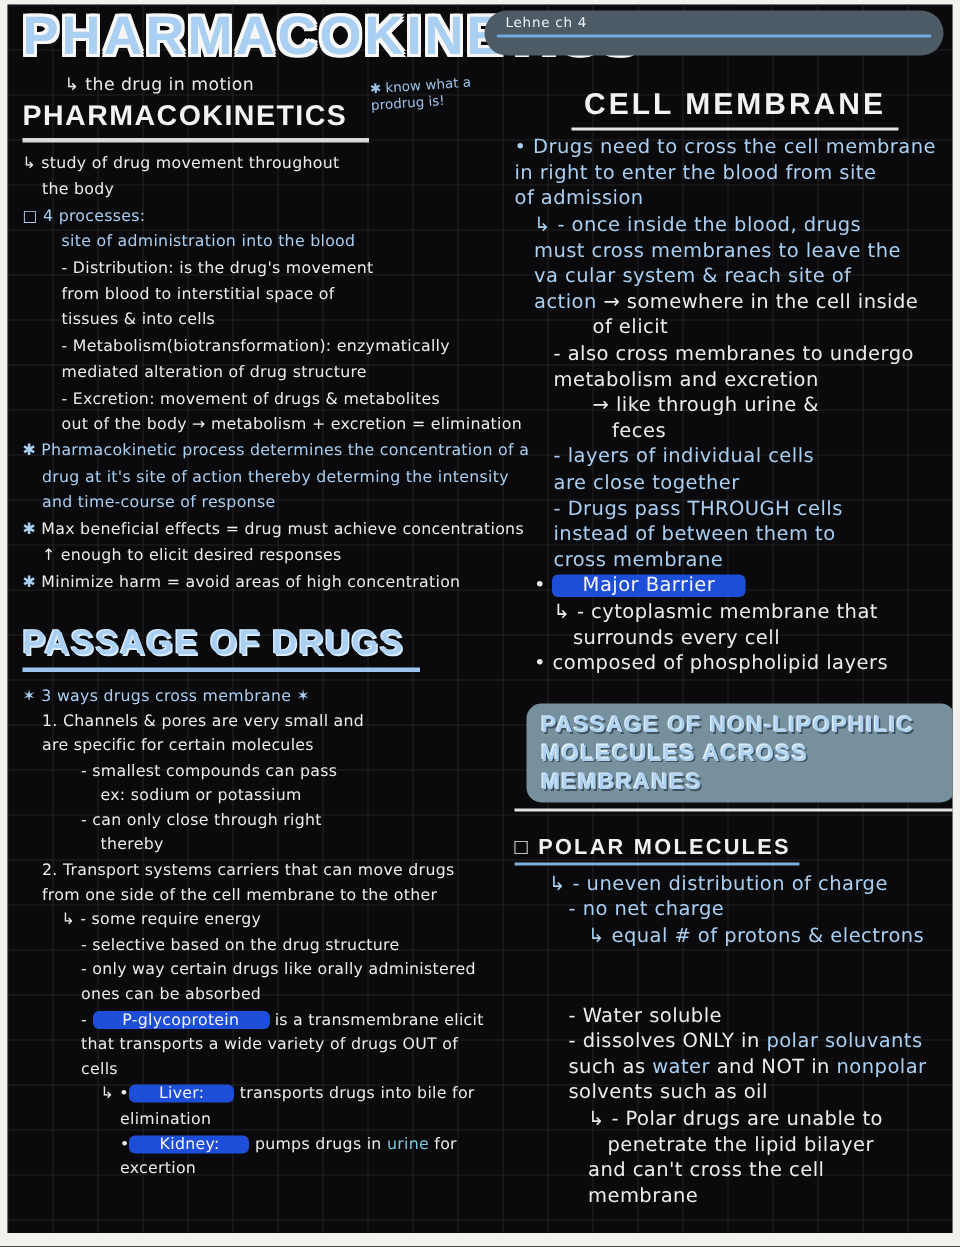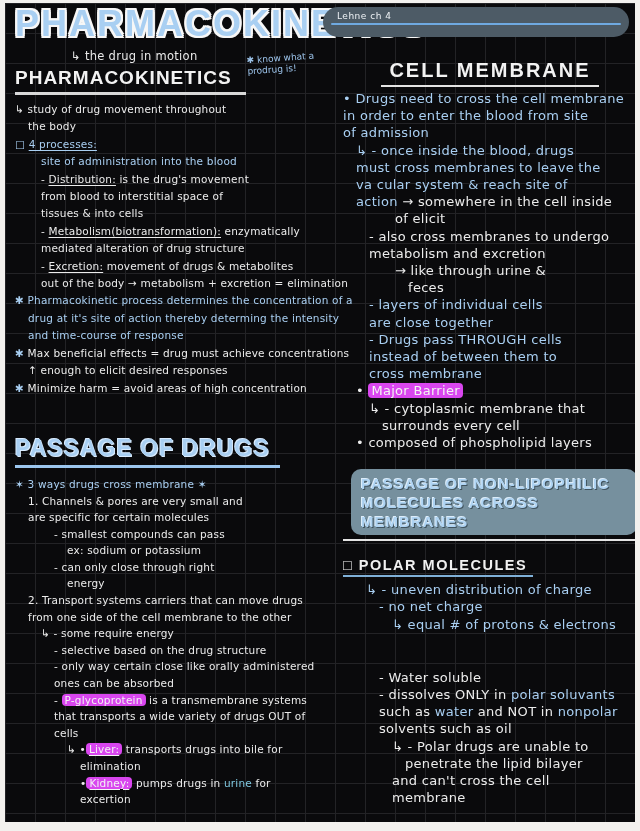--- a/index.html
+++ b/index.html
@@ -28,21 +28,21 @@
     font-family:"Liberation Sans", sans-serif;
     font-weight:bold; font-size:36px; letter-spacing:2px;
     color:#a9cff2;
     text-shadow:
       -2px -2px 0 #f7f7f7, 2px -2px 0 #f7f7f7,
       -2px 2px 0 #f7f7f7, 2px 2px 0 #f7f7f7,
       0 -2px 0 #f7f7f7, 0 2px 0 #f7f7f7,
       -2px 0 0 #f7f7f7, 2px 0 0 #f7f7f7;
   }
   .title-sub {
-    position:absolute; left:66px; top:46px;
+    position:absolute; left:38px; top:46px;
     color:#e9e9e9; font-size:11.5px; letter-spacing:0.3px;
   }
   .chapter-pill {
     position:absolute; left:318px; top:4px; width:306px; height:30px;
     background:#4d5b66; border-radius:16px;
   }
   .chapter-pill .pill-text {
     position:absolute; left:14px; top:4px;
     color:#eef2f5; font-size:9px; letter-spacing:0.5px;
   }
@@ -59,22 +59,22 @@
   .col-left  { position:absolute; left:10px;  top:64px; width:324px; }
   .col-right { position:absolute; left:338px; top:56px; width:294px; }
   .note-line { white-space:nowrap; }
   .col-left .note-line  { font-size:10.5px; line-height:17.4px; letter-spacing:0.2px; }
   #sec-passage .note-line { line-height:16.6px; }
   .col-right .note-line { font-size:13px; line-height:17.2px; letter-spacing:0.3px; }
   
   .st-w { color:#ececec; }
   .st-b { color:#a9cff2; }
   .st-t { color:#7fc8e0; }
-  .st-u { text-decoration:underline; text-underline-offset:2px; }
-  .st-hl { background:#d946ef; border-radius:4px; padding:0 3px; color:#f3f3f3; }
+  .st-u { text-underline-offset:2px; }
+  .st-hl { background:#1d4ed8; border-radius:4px; padding:0 20px; color:#f3f3f3; }
   
   .h-white {
     display:inline-block;
     font-family:"Liberation Sans", sans-serif;
     font-weight:bold; font-size:19px; letter-spacing:1px;
     color:#f2f2f2;
     border-bottom:3px solid #d9d9d9; padding:0 14px 3px 0; margin-bottom:6px;
   }
   .h-blue {
     display:inline-block;
@@ -100,21 +100,21 @@
     color:#aed3f2;
     text-shadow:-1px -1px 0 #dcecf9, 1px 1px 0 #40535e;
   }
   .h-polar {
     display:inline-block; margin-top:12px; margin-bottom:4px;
     font-family:"Liberation Sans", sans-serif;
     font-weight:bold; font-size:14.5px; letter-spacing:1.5px;
     color:#f0f0f0;
     border-bottom:2.5px solid #7fb0d8; padding:0 6px 2px 0;
   }
-  #sec-passage { margin-top:38px; }
+  #sec-passage { margin-top:18px; }
   .sec-polar-body { margin-left:10px; }
 </style>
 </head>
 <body>
 
 <div id="page">
   <div id="grid"></div>
 
   <div class="page-title">PHARMACOKINETICS</div>
 
@@ -152,46 +152,46 @@
     </div>
     <div id="sec-passage">
       <div class="h-blue">PASSAGE OF DRUGS</div>
       <div>
           <div class="note-line" style="padding-left: 0px;"><span class="st-b">✶ 3 ways drugs cross membrane ✶</span></div>
           <div class="note-line" style="padding-left: 13px;"><span class="st-w">1. Channels &amp; pores are very small and</span></div>
           <div class="note-line" style="padding-left: 13px;"><span class="st-w">are  specific for certain molecules</span></div>
           <div class="note-line" style="padding-left: 39px;"><span class="st-w">- smallest compounds can pass</span></div>
           <div class="note-line" style="padding-left: 52px;"><span class="st-w">ex: sodium or potassium</span></div>
           <div class="note-line" style="padding-left: 39px;"><span class="st-w">- can only close through right</span></div>
-          <div class="note-line" style="padding-left: 52px;"><span class="st-w">energy</span></div>
+          <div class="note-line" style="padding-left: 52px;"><span class="st-w">thereby</span></div>
           <div class="note-line" style="padding-left: 13px;"><span class="st-w">2. Transport systems carriers that can move drugs</span></div>
           <div class="note-line" style="padding-left: 13px;"><span class="st-w">from one side of the cell membrane to the other</span></div>
           <div class="note-line" style="padding-left: 26px;"><span class="st-w">↳ - some require energy</span></div>
           <div class="note-line" style="padding-left: 39px;"><span class="st-w">- selective based on the drug structure</span></div>
-          <div class="note-line" style="padding-left: 39px;"><span class="st-w">- only way certain close like orally administered</span></div>
+          <div class="note-line" style="padding-left: 39px;"><span class="st-w">- only way certain drugs like orally administered</span></div>
           <div class="note-line" style="padding-left: 39px;"><span class="st-w">ones can be absorbed</span></div>
-          <div class="note-line" style="padding-left: 39px;"><span class="st-w">- </span><span class="st-hl">P-glycoprotein</span><span class="st-w"> is a transmembrane systems</span></div>
+          <div class="note-line" style="padding-left: 39px;"><span class="st-w">- </span><span class="st-hl">P-glycoprotein</span><span class="st-w"> is a transmembrane elicit</span></div>
           <div class="note-line" style="padding-left: 39px;"><span class="st-w">that transports a wide variety of drugs OUT of</span></div>
           <div class="note-line" style="padding-left: 39px;"><span class="st-w">cells</span></div>
           <div class="note-line" style="padding-left: 52px;"><span class="st-w">↳ •</span><span class="st-hl st-u">Liver:</span><span class="st-w"> transports drugs into bile for</span></div>
           <div class="note-line" style="padding-left: 65px;"><span class="st-w">elimination</span></div>
           <div class="note-line" style="padding-left: 65px;"><span class="st-w">•</span><span class="st-hl st-u">Kidney:</span><span class="st-w"> pumps drugs in </span><span class="st-t">urine</span><span class="st-w"> for</span></div>
           <div class="note-line" style="padding-left: 65px;"><span class="st-w">excertion</span></div>
         </div>
     </div>
   </div>
 
   <div class="col-right">
     <div>
       <div class="h-cell">
         <span>CELL MEMBRANE</span>
       </div>
       <div>
           <div class="note-line" style="padding-left: 0px;"><span class="st-b">• Drugs need to cross the cell membrane</span></div>
-          <div class="note-line" style="padding-left: 0px;"><span class="st-b">in order to enter the blood from site</span></div>
+          <div class="note-line" style="padding-left: 0px;"><span class="st-b">in right to enter the blood from site</span></div>
           <div class="note-line" style="padding-left: 0px;"><span class="st-b">of admission</span></div>
           <div class="note-line" style="padding-left: 13px;"><span class="st-b">↳ - once inside the blood, drugs</span></div>
           <div class="note-line" style="padding-left: 13px;"><span class="st-b">must cross membranes to leave the</span></div>
           <div class="note-line" style="padding-left: 13px;"><span class="st-b">va cular system &amp; reach site of</span></div>
           <div class="note-line" style="padding-left: 13px;"><span class="st-b">action</span><span class="st-w"> → somewhere in the cell inside</span></div>
           <div class="note-line" style="padding-left: 52px;"><span class="st-w">of elicit</span></div>
           <div class="note-line" style="padding-left: 26px;"><span class="st-w">- also cross membranes to undergo</span></div>
           <div class="note-line" style="padding-left: 26px;"><span class="st-w">metabolism and excretion</span></div>
           <div class="note-line" style="padding-left: 52px;"><span class="st-w">→ like through urine &amp;</span></div>
           <div class="note-line" style="padding-left: 65px;"><span class="st-w">feces</span></div>

